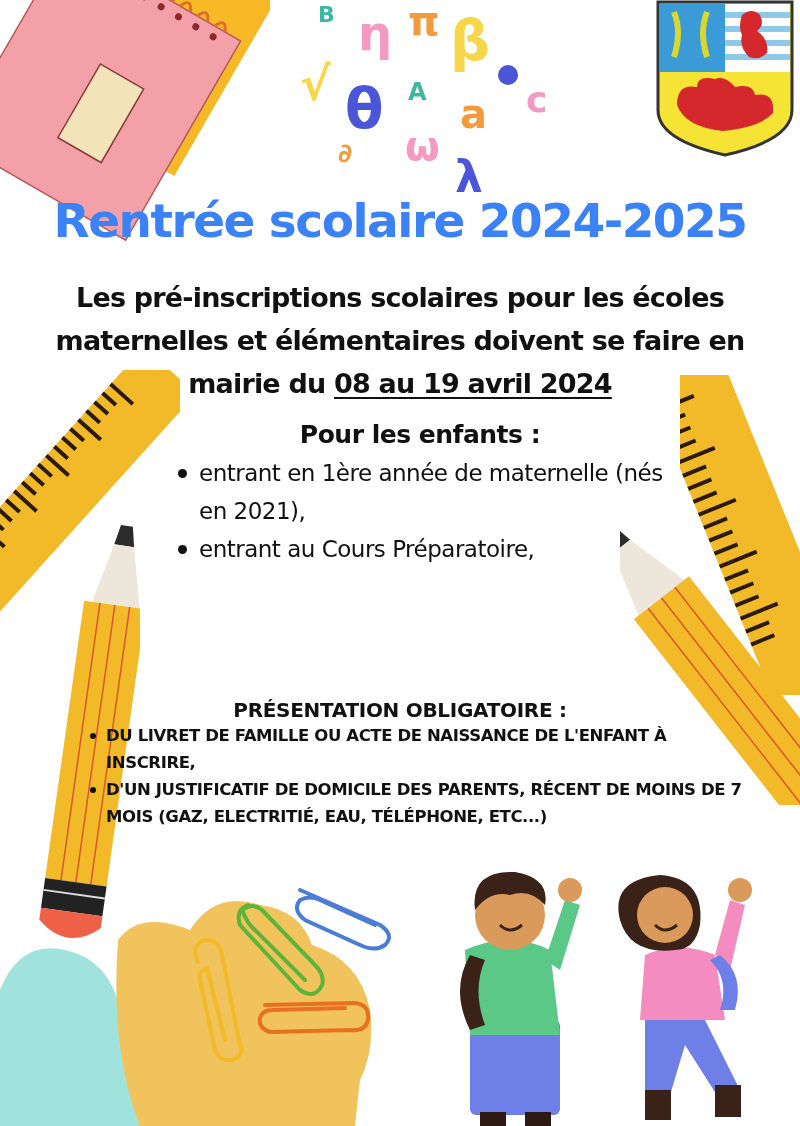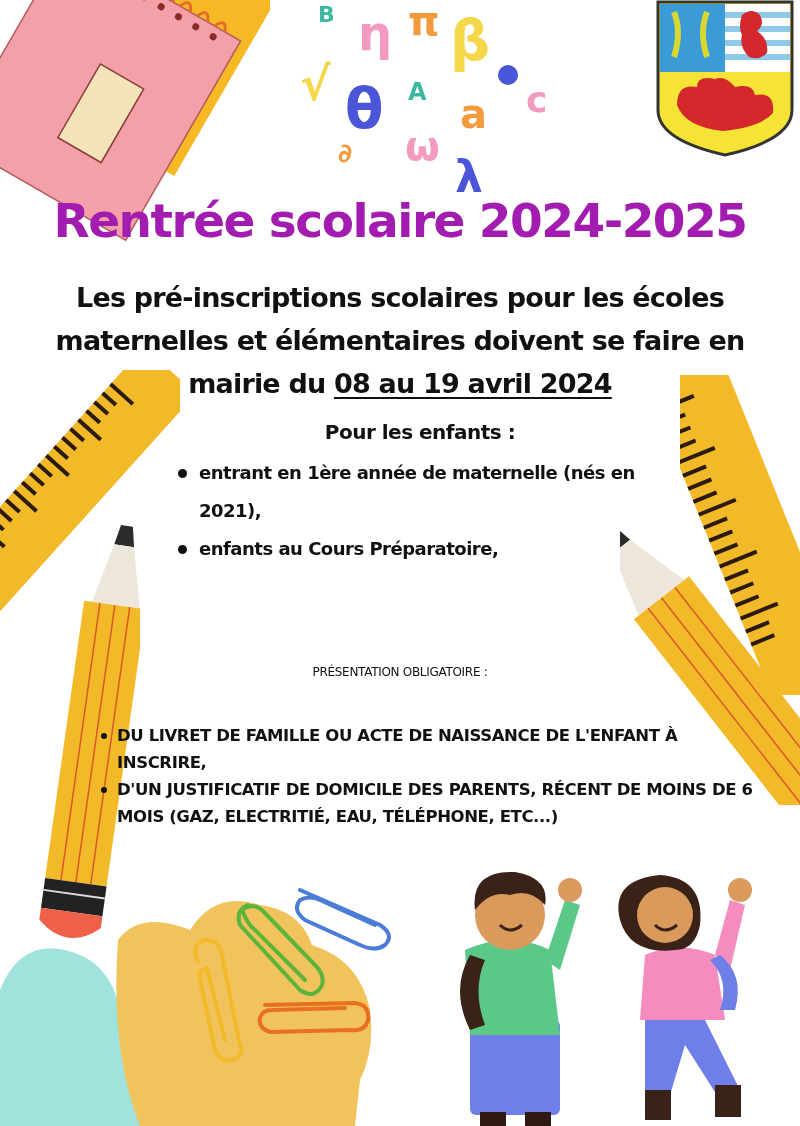--- a/index.html
+++ b/index.html
@@ -1,27 +1,27 @@
 <!DOCTYPE html>
 <html><head>
 <meta charset="utf-8">
 <style>
   html, body { margin:0; padding:0; }
   body { width:800px; height:1126px; position:relative; overflow:hidden; background:#ffffff; font-family:"DejaVu Sans", "Liberation Sans", sans-serif; color:#111; }
   .abs { position:absolute; }
   svg { display:block; }
-  .title { position:absolute; left:0; width:800px; top:193px; text-align:center; font-size:47px; font-weight:bold; letter-spacing:-1.5px; color:#a21caf; }
+  .title { position:absolute; left:0; width:800px; top:193px; text-align:center; font-size:47px; font-weight:bold; letter-spacing:-1.5px; color:#3b82f6; }
   .intro { position:absolute; left:20px; width:760px; top:276px; text-align:center; font-size:27px; font-weight:bold; line-height:43px; letter-spacing:-0.8px; }
   .intro u { text-decoration-thickness:2px; text-underline-offset:4px; }
-  .kids-head { position:absolute; left:200px; width:440px; top:420px; text-align:center; font-size:20px; font-weight:bold; letter-spacing:-0.5px; }
-  .kids-list { position:absolute; left:176px; width:520px; top:454px; margin:0; padding:0; list-style:none; font-size:18px; font-weight:bold; line-height:38px; letter-spacing:-0.5px; }
+  .kids-head { position:absolute; left:200px; width:440px; top:420px; text-align:center; font-size:25px; font-weight:bold; letter-spacing:-0.5px; }
+  .kids-list { position:absolute; left:176px; width:520px; top:454px; margin:0; padding:0; list-style:none; font-size:23px; font-weight:normal; line-height:38px; letter-spacing:-0.5px; }
   .kids-list li { position:relative; padding-left:23px; }
   .kids-list li::before { content:""; position:absolute; left:2px; top:15px; width:9px; height:9px; border-radius:50%; background:#111; }
-  .docs-head { position:absolute; left:190px; width:420px; top:665px; text-align:center; font-size:12px; font-weight:normal; letter-spacing:-0.3px; }
-  .docs-list { position:absolute; left:101px; width:660px; top:722px; margin:0; padding:0; list-style:none; font-size:16.5px; font-weight:bold; line-height:27px; letter-spacing:-0.4px; }
+  .docs-head { position:absolute; left:190px; width:420px; top:698px; text-align:center; font-size:20px; font-weight:bold; letter-spacing:-0.3px; }
+  .docs-list { position:absolute; left:90px; width:660px; top:722px; margin:0; padding:0; list-style:none; font-size:16.5px; font-weight:bold; line-height:27px; letter-spacing:-0.4px; }
   .docs-list li { position:relative; padding-left:16px; }
   .docs-list li::before { content:""; position:absolute; left:0; top:11px; width:6px; height:6px; border-radius:50%; background:#111; }
 </style>
 </head>
 <body>
 
 <div class="abs" style="left:-30px;top:-40px;">
   <svg width="300" height="330" viewBox="0 0 300 330">
     <g transform="rotate(30 150 150)">
       <rect x="40" y="-20" width="190" height="200" fill="#F7B825"></rect>
@@ -232,20 +232,20 @@
 
 <div class="title">Rentrée scolaire 2024-2025</div>
 
 <div class="intro">
   <span>Les pré-inscriptions scolaires pour les écoles maternelles et élémentaires doivent se faire en mairie du </span><u>08 au 19 avril 2024</u>
 </div>
 
 <div class="kids-head">Pour les enfants :</div>
 <ul class="kids-list">
   <li>entrant en 1ère année de maternelle (nés en 2021),</li>
-  <li>enfants au Cours Préparatoire,</li>
+  <li>entrant au Cours Préparatoire,</li>
 </ul>
 
 <div class="docs-head">PRÉSENTATION OBLIGATOIRE :</div>
 <ul class="docs-list">
   <li>DU LIVRET DE FAMILLE OU ACTE DE NAISSANCE DE L'ENFANT À INSCRIRE,</li>
-  <li>D'UN JUSTIFICATIF DE DOMICILE DES PARENTS, RÉCENT DE MOINS DE 6 MOIS (GAZ, ELECTRITIÉ, EAU, TÉLÉPHONE, ETC...)</li>
+  <li>D'UN JUSTIFICATIF DE DOMICILE DES PARENTS, RÉCENT DE MOINS DE 7 MOIS (GAZ, ELECTRITIÉ, EAU, TÉLÉPHONE, ETC...)</li>
 </ul>
 
 </body></html>

